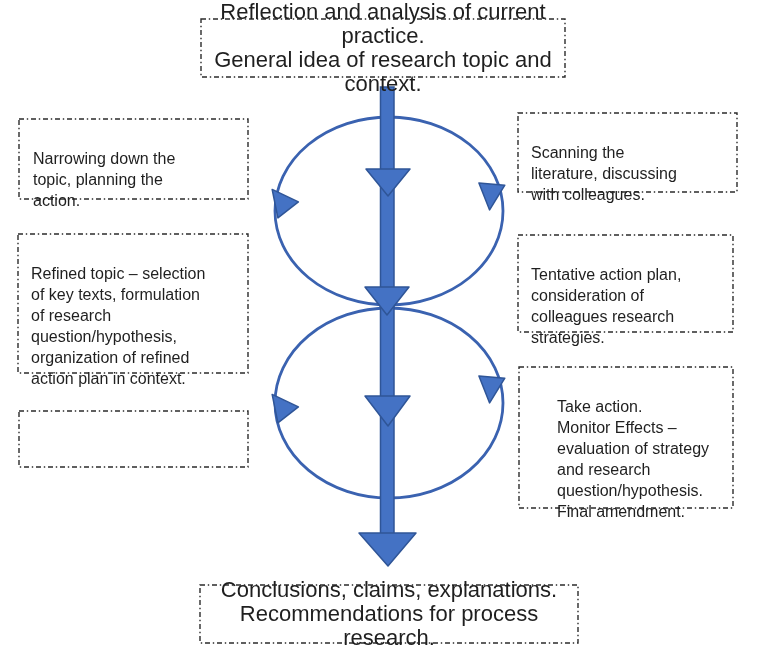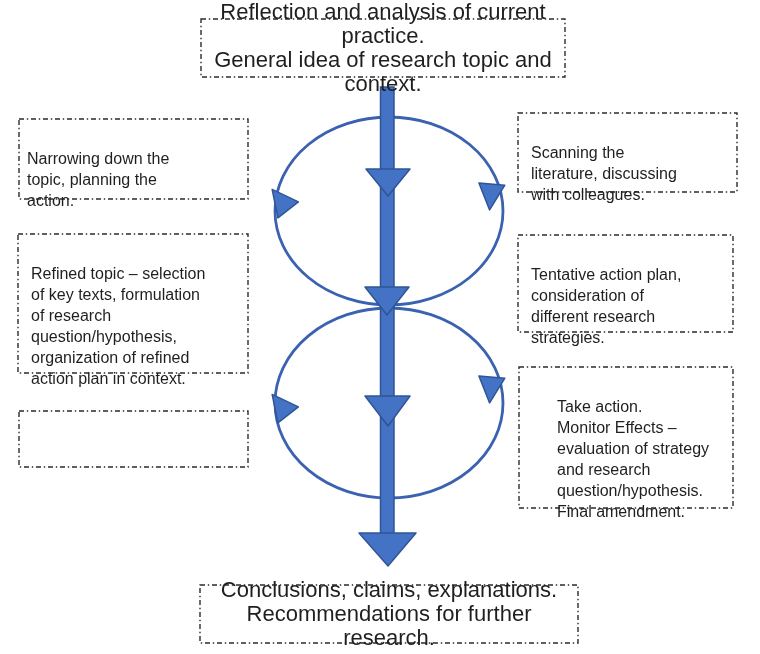--- a/index.html
+++ b/index.html
@@ -61,21 +61,21 @@
     display: flex;
     align-items: center;
     justify-content: center;
     text-align: center;
     font-size: 22px;
     line-height: 24px;
     padding: 0 8px;
   }
   
   .box-top          { left: 201px; top: 19px;  width: 364px; height: 58px; }
-  .box-left-upper   { left: 14px;  top: 119px; width: 229px; height: 80px; }
+  .box-left-upper   { left: 20px;  top: 119px; width: 229px; height: 80px; }
   .box-right-upper  { left: 518px; top: 113px; width: 219px; height: 79px; }
   .box-left-middle  { left: 18px;  top: 234px; width: 230px; height: 139px; }
   .box-right-middle { left: 518px; top: 235px; width: 215px; height: 97px; }
   .box-left-lower   { left: 19px;  top: 411px; width: 229px; height: 56px; }
   .box-right-lower  { left: 544px; top: 367px; width: 214px; height: 141px; }
   .box-bottom       { left: 200px; top: 585px; width: 378px; height: 58px; }
 </style>
 </head>
 <body>
 
@@ -131,32 +131,32 @@
 
   <div class="box box-right-upper">
     <span>Scanning the
 literature, discussing
 with colleagues.</span>
   </div>
 
   <div class="box box-right-middle">
     <span>Tentative action plan,
 consideration of
-different research
+colleagues research
 strategies.</span>
   </div>
 
 
   <div class="box box-right-lower">
     <span>Take action.
 Monitor Effects –
 evaluation of strategy
 and research
 question/hypothesis.
 Final amendment.</span>
   </div>
 
   <div class="box box-bottom center-text">
     <span>Conclusions, claims, explanations.
-Recommendations for further research.</span>
+Recommendations for process research.</span>
   </div>
 
 </div>
 
 </body></html>

